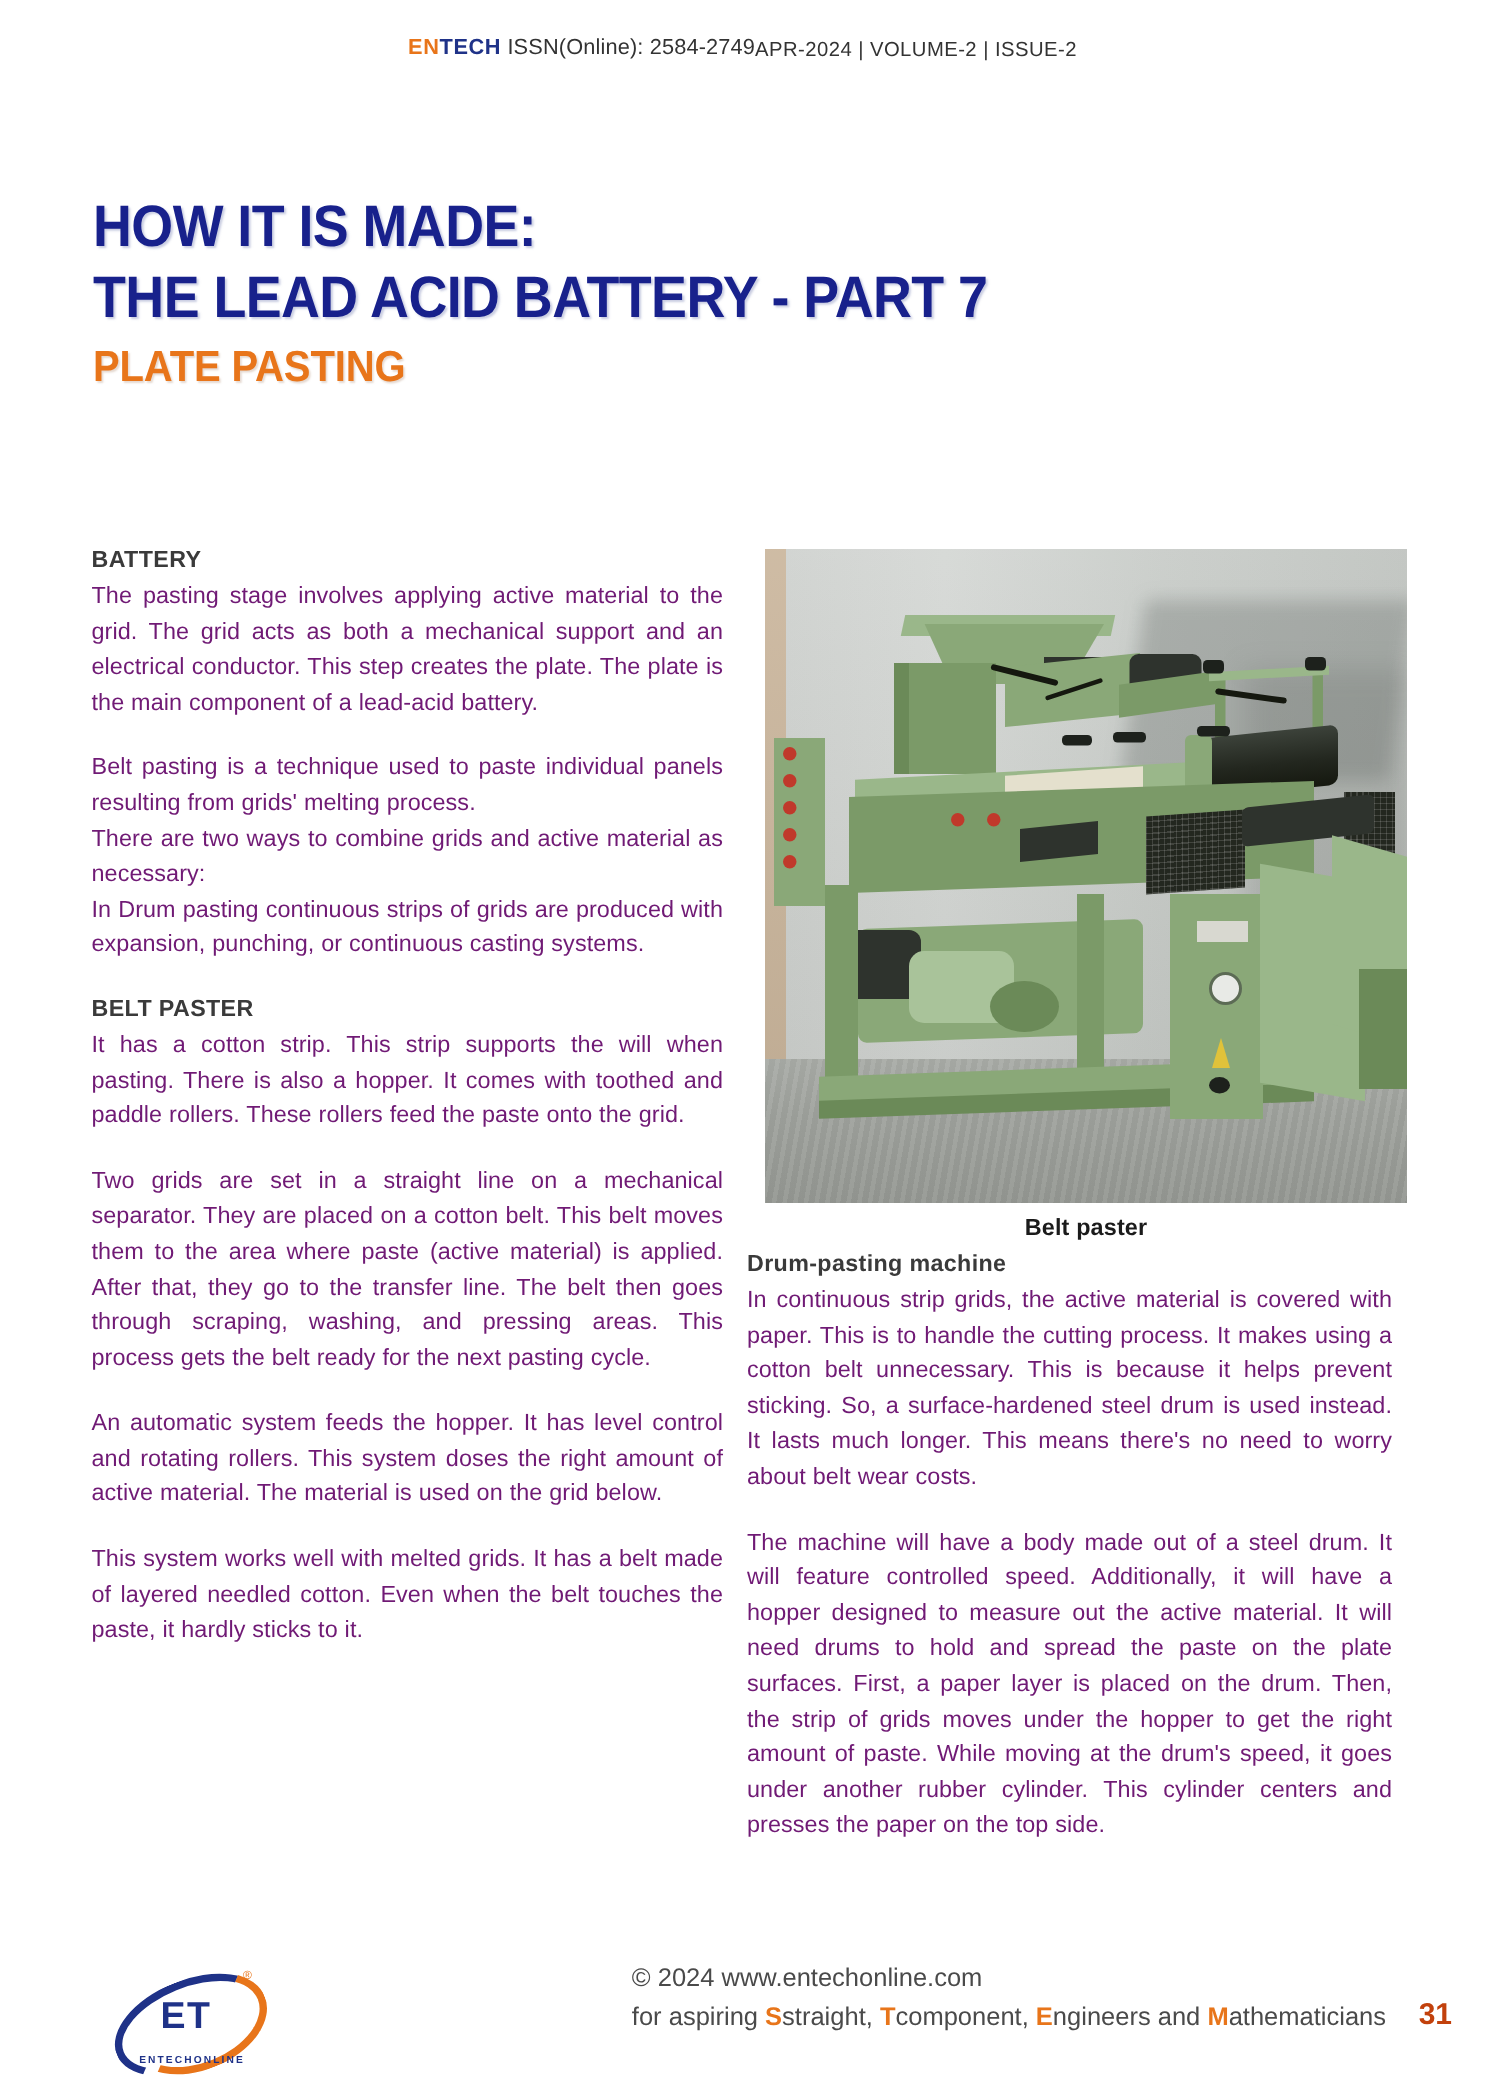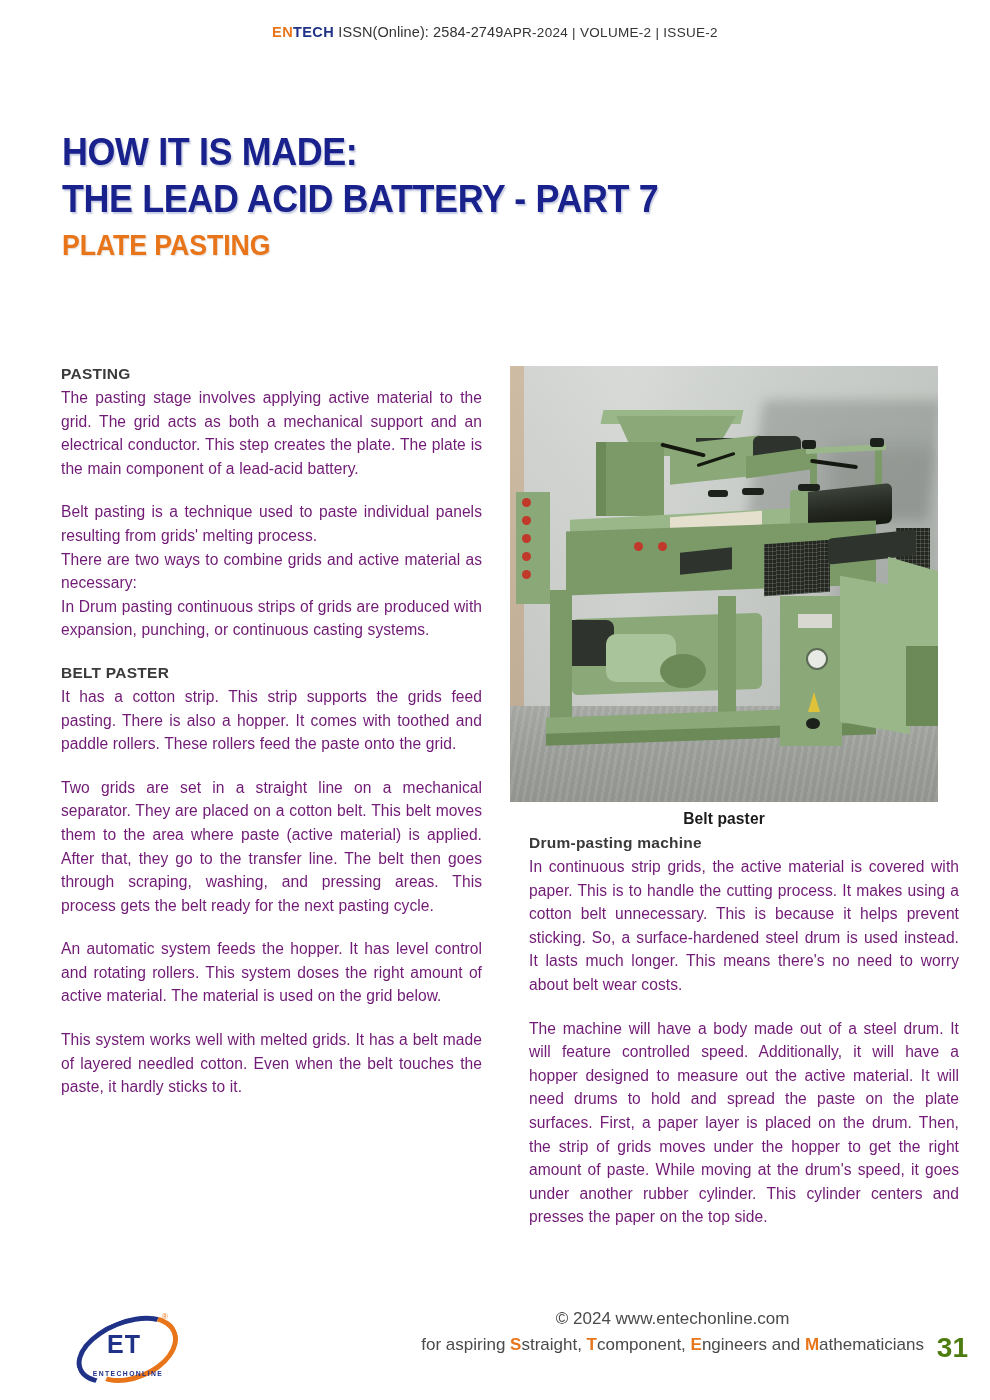--- a/index.html
+++ b/index.html
@@ -90,21 +90,21 @@
   
   .col-left {
     position: absolute;
     top: 363px;
     left: 61px;
     width: 421px;
   }
   .col-right {
     position: absolute;
     top: 363px;
-    left: 529px;
+    left: 498px;
     width: 430px;
   }
 
   .sec-head {
     font-size: 15.5px;
     font-weight: bold;
     color: #3A3A3A;
     letter-spacing: 0.25px;
     margin: 0 0 2px 0;
     line-height: 21px;
@@ -277,21 +277,21 @@
     text-align: center;
     font-size: 6.8px;
     letter-spacing: 1.4px;
     font-weight: bold;
     color: #1F3288;
   }
   .foot-right {
     position: absolute;
     right: 66px;
     top: 6px;
-    text-align: center;
+    text-align: left;
   }
   .foot-copy {
     font-size: 17px;
     color: #4A4A4A;
     line-height: 26px;
     white-space: nowrap;
   }
   .foot-tag {
     font-size: 17px;
     color: #4A4A4A;
@@ -299,23 +299,23 @@
     white-space: nowrap;
   }
   .hl {
     color: #E8751A;
     font-weight: bold;
   }
   .page-num {
     position: absolute;
     right: 22px;
     top: 32px;
-    font-size: 28px;
-    font-weight: bold;
-    color: #4d7c0f;
+    font-size: 20px;
+    font-weight: bold;
+    color: #c2410c;
   }
 </style>
 </head>
 <body>
 
 <div class="page">
 
   <div class="header">
     <div class="brandline">
       <span class="brand-en">EN</span><span class="brand-tech">TECH</span>
@@ -324,29 +324,29 @@
     <div class="issue-info">APR-2024 | VOLUME-2 | ISSUE-2</div>
   </div>
 
   <div class="title-block">
     <div class="title-line">HOW IT IS MADE:</div>
     <div class="title-line">THE LEAD ACID BATTERY - PART 7</div>
     <div class="subtitle-line">PLATE PASTING</div>
   </div>
 
   <div class="col-left">
-    <div class="sec-head">PASTING</div>
+    <div class="sec-head">BATTERY</div>
     <p class="body-p">The pasting stage involves applying active material to the grid. The grid acts as both a mechanical support and an electrical conductor. This step creates the plate. The plate is the main component of a lead-acid battery.</p>
     <div class="gap"></div>
     <p class="body-p">Belt pasting is a technique used to paste individual panels resulting from grids' melting process.</p>
     <p class="body-p">There are two ways to combine grids and active material as necessary:</p>
     <p class="body-p">In Drum pasting continuous strips of grids are produced with expansion, punching, or continuous casting systems.</p>
     <div class="gap"></div>
     <div class="sec-head">BELT PASTER</div>
-    <p class="body-p">It has a cotton strip. This strip supports the grids feed pasting. There is also a hopper. It comes with toothed and paddle rollers. These rollers feed the paste onto the grid.</p>
+    <p class="body-p">It has a cotton strip. This strip supports the will when pasting. There is also a hopper. It comes with toothed and paddle rollers. These rollers feed the paste onto the grid.</p>
     <div class="gap"></div>
     <p class="body-p">Two grids are set in a straight line on a mechanical separator. They are placed on a cotton belt. This belt moves them to the area where paste (active material) is applied. After that, they go to the transfer line. The belt then goes through scraping, washing, and pressing areas. This process gets the belt ready for the next pasting cycle.</p>
     <div class="gap"></div>
     <p class="body-p">An automatic system feeds the hopper. It has level control and rotating rollers. This system doses the right amount of active material. The material is used on the grid below.</p>
     <div class="gap"></div>
     <p class="body-p">This system works well with melted grids. It has a belt made of layered needled cotton. Even when the belt touches the paste, it hardly sticks to it.</p>
   </div>
 
   <div class="photo-wrap">
     <div class="photo">

